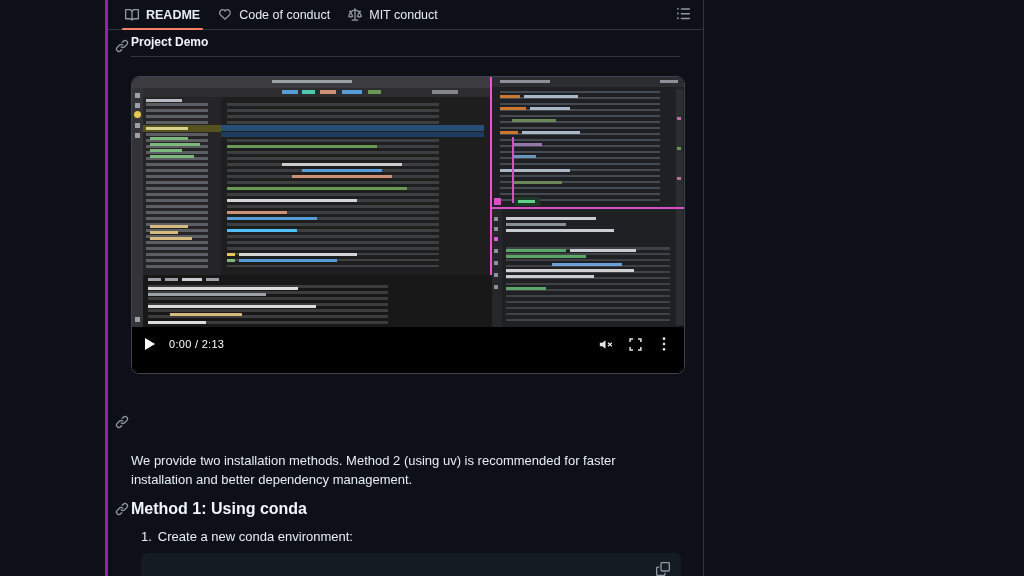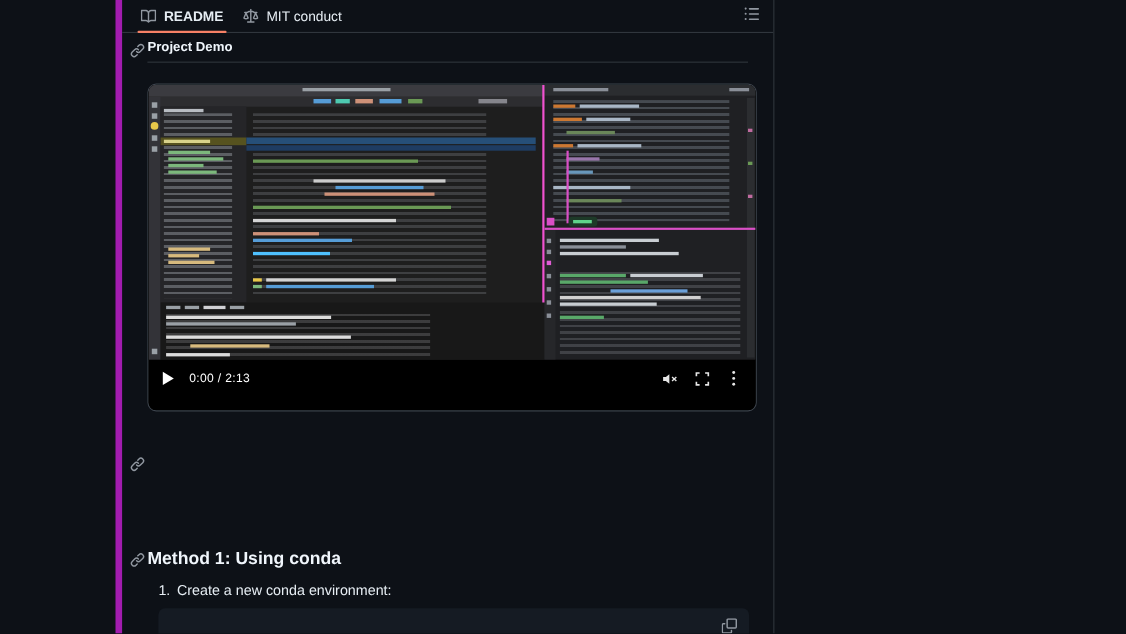--- a/index.html
+++ b/index.html
@@ -3,21 +3,21 @@
 <meta charset="utf-8">
 <style>
   html,body{margin:0;padding:0;}
   body{
     width:1024px;height:576px;overflow:hidden;position:relative;
     background:#0d1117;color:#e6edf3;
     font-family:"Liberation Sans", sans-serif;
   }
   .card{
     position:absolute;left:105px;top:0;width:599px;height:576px;
-    border-left:6px solid #a21caf;border-right:1px solid #30363d;
+    border-left:3px solid #a21caf;border-right:1px solid #30363d;
     box-sizing:border-box;
   }
   
   .tabbar{
     position:absolute;top:0;left:0;right:0;height:30px;
     border-bottom:1px solid #30363d;
     display:flex;align-items:stretch;padding:0 8px;box-sizing:border-box;
   }
   .tab{
     display:flex;align-items:center;gap:7px;padding:0 9px;
@@ -101,20 +101,28 @@
 <div class="card">
 
   <div class="tabbar">
     <div class="tab active">
       <span class="ticon">
         <svg width="14" height="14" viewBox="0 0 16 16" fill="currentColor">
             <path d="M0 1.75A.75.75 0 0 1 .75 1h4.253c1.227 0 2.317.59 3 1.501A3.743 3.743 0 0 1 11.006 1h4.245a.75.75 0 0 1 .75.75v10.5a.75.75 0 0 1-.75.75h-4.507a2.25 2.25 0 0 0-1.591.659l-.622.621a.75.75 0 0 1-1.06 0l-.622-.621A2.25 2.25 0 0 0 5.258 13H.75a.75.75 0 0 1-.75-.75Zm7.251 10.324.004-5.073-.002-2.253A2.25 2.25 0 0 0 5.003 2.5H1.5v9h3.757a3.75 3.75 0 0 1 1.994.574ZM8.755 4.75l-.004 7.322a3.752 3.752 0 0 1 1.992-.572H14.5v-9h-3.495a2.25 2.25 0 0 0-2.25 2.25Z"></path>
           </svg>
       </span>
       <span>README</span>
+    </div>
+    <div class="tab">
+      <span class="ticon">
+        <svg width="14" height="14" viewBox="0 0 16 16" fill="none" stroke="currentColor" stroke-width="1.5">
+            <path d="M8 3.4C6.9 1.7 4.5 1.4 3.1 2.8c-1.5 1.5-1.4 3.9.1 5.4L8 12.8l4.8-4.6c1.5-1.5 1.6-3.9.1-5.4C11.5 1.4 9.1 1.7 8 3.4Z"></path>
+          </svg>
+      </span>
+      <span>Code of conduct</span>
     </div>
     <div class="tab">
       <span class="ticon">
         <svg width="14" height="14" viewBox="0 0 16 16" fill="currentColor">
             <path d="M8.75.75V2h.985c.304 0 .603.08.867.231l1.29.736c.038.022.08.033.124.033h2.234a.75.75 0 0 1 0 1.5h-.427l2.111 4.692a.75.75 0 0 1-.154.838c-.21.176-.441.327-.686.45C14.556 10.78 13.88 11 13 11s-1.556-.22-2.023-.454a3.544 3.544 0 0 1-.686-.45.75.75 0 0 1-.154-.838L12.178 4.5h-.162c-.305 0-.604-.079-.868-.231l-1.29-.736a.245.245 0 0 0-.124-.033H8.75V13h2.5a.75.75 0 0 1 0 1.5h-6.5a.75.75 0 0 1 0-1.5h2.5V3.5h-.984a.245.245 0 0 0-.124.033l-1.289.737c-.265.15-.564.23-.869.23h-.162l2.112 4.692a.75.75 0 0 1-.154.838c-.21.176-.441.327-.686.45C4.556 10.78 3.88 11 3 11s-1.556-.22-2.023-.454a3.544 3.544 0 0 1-.686-.45.75.75 0 0 1-.154-.838L2.178 4.5H1.75a.75.75 0 0 1 0-1.5h2.234a.249.249 0 0 0 .125-.033l1.288-.737c.265-.15.564-.23.869-.23h.984V.75a.75.75 0 0 1 1.5 0Zm2.945 8.477c.285.135.718.273 1.305.273s1.02-.138 1.305-.273L13 6.327Zm-10 0c.285.135.718.273 1.305.273s1.02-.138 1.305-.273L3 6.327Z"></path>
           </svg>
       </span>
       <span>MIT conduct</span>
     </div>
   </div>
@@ -265,20 +273,21 @@
       </div>
     </div>
   </div>
 
   <span class="anchor" style="left:7px;top:415px;">
     <svg width="14" height="14" viewBox="0 0 16 16" fill="currentColor">
         <path d="M7.775 3.275a.75.75 0 0 0 1.06 1.06l1.25-1.25a2 2 0 1 1 2.83 2.83l-2.5 2.5a2 2 0 0 1-2.83 0 .75.75 0 0 0-1.06 1.06 3.5 3.5 0 0 0 4.95 0l2.5-2.5a3.5 3.5 0 0 0-4.95-4.95l-1.25 1.25Zm-4.69 9.64a2 2 0 0 1 0-2.83l2.5-2.5a2 2 0 0 1 2.83 0 .75.75 0 0 0 1.06-1.06 3.5 3.5 0 0 0-4.95 0l-2.5 2.5a3.5 3.5 0 0 0 4.95 4.95l1.25-1.25a.75.75 0 0 0-1.06-1.06l-1.25 1.25a2 2 0 0 1-2.83 0Z"></path>
       </svg>
   </span>
 
+  <div class="para" style="top:452px;">We provide two installation methods. Method 2 (using uv) is recommended for faster installation and better dependency management.</div>
 
   <span class="anchor" style="left:7px;top:502px;">
     <svg width="14" height="14" viewBox="0 0 16 16" fill="currentColor">
         <path d="M7.775 3.275a.75.75 0 0 0 1.06 1.06l1.25-1.25a2 2 0 1 1 2.83 2.83l-2.5 2.5a2 2 0 0 1-2.83 0 .75.75 0 0 0-1.06 1.06 3.5 3.5 0 0 0 4.95 0l2.5-2.5a3.5 3.5 0 0 0-4.95-4.95l-1.25 1.25Zm-4.69 9.64a2 2 0 0 1 0-2.83l2.5-2.5a2 2 0 0 1 2.83 0 .75.75 0 0 0 1.06-1.06 3.5 3.5 0 0 0-4.95 0l-2.5 2.5a3.5 3.5 0 0 0 4.95 4.95l1.25-1.25a.75.75 0 0 0-1.06-1.06l-1.25 1.25a2 2 0 0 1-2.83 0Z"></path>
       </svg>
   </span>
   <div class="h3" style="top:500px;">Method 1: Using conda</div>
 
   <div class="listrow" style="top:529px;">
     <span>1.</span>

